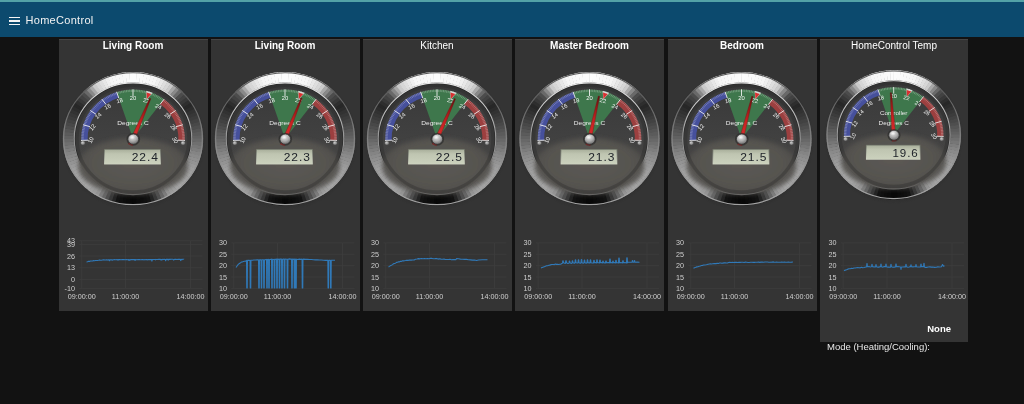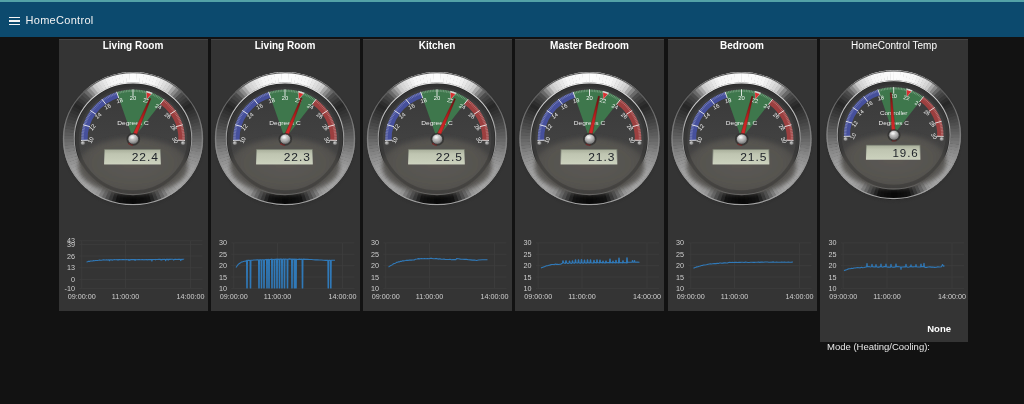--- a/index.html
+++ b/index.html
@@ -20,21 +20,21 @@
     </div>
     <div class="ttl">HomeControl</div>
   </div>
 <div class="panel" style="left:58.5px;width:149px;height:271.5px;">
     <div class="ptitle" style="font-weight:bold;">Living Room</div>
   </div>
 <div class="panel" style="left:210.5px;width:149px;height:271.5px;">
     <div class="ptitle" style="font-weight:bold;">Living Room</div>
   </div>
 <div class="panel" style="left:362.5px;width:149px;height:271.5px;">
-    <div class="ptitle" style="font-weight:bold;">Kitchen</div>
+    <div class="ptitle" style="font-weight:normal;">Kitchen</div>
   </div>
 <div class="panel" style="left:515px;width:149px;height:271.5px;">
     <div class="ptitle" style="font-weight:bold;">Master Bedroom</div>
   </div>
 <div class="panel" style="left:667.5px;width:149px;height:271.5px;">
     <div class="ptitle" style="font-weight:bold;">Bedroom</div>
   </div>
 <div class="panel" style="left:820px;width:148px;height:302.5px;">
     <div class="ptitle" style="">HomeControl Temp</div>
   </div>

